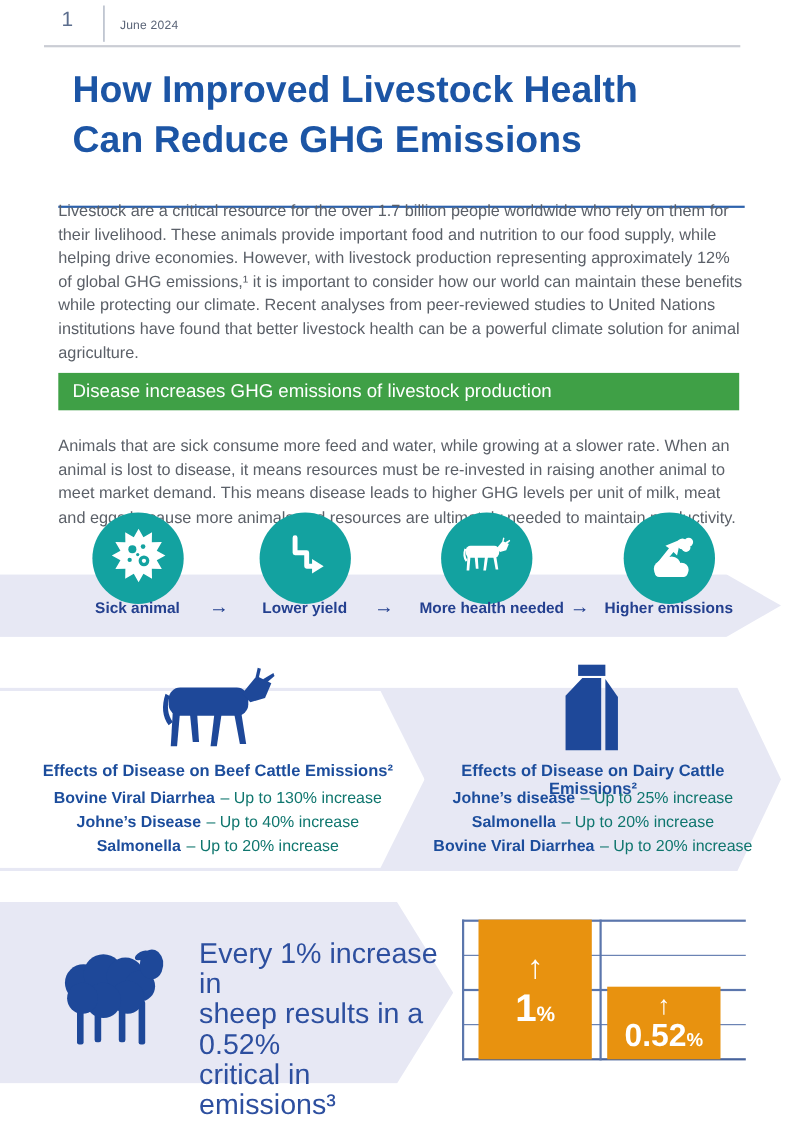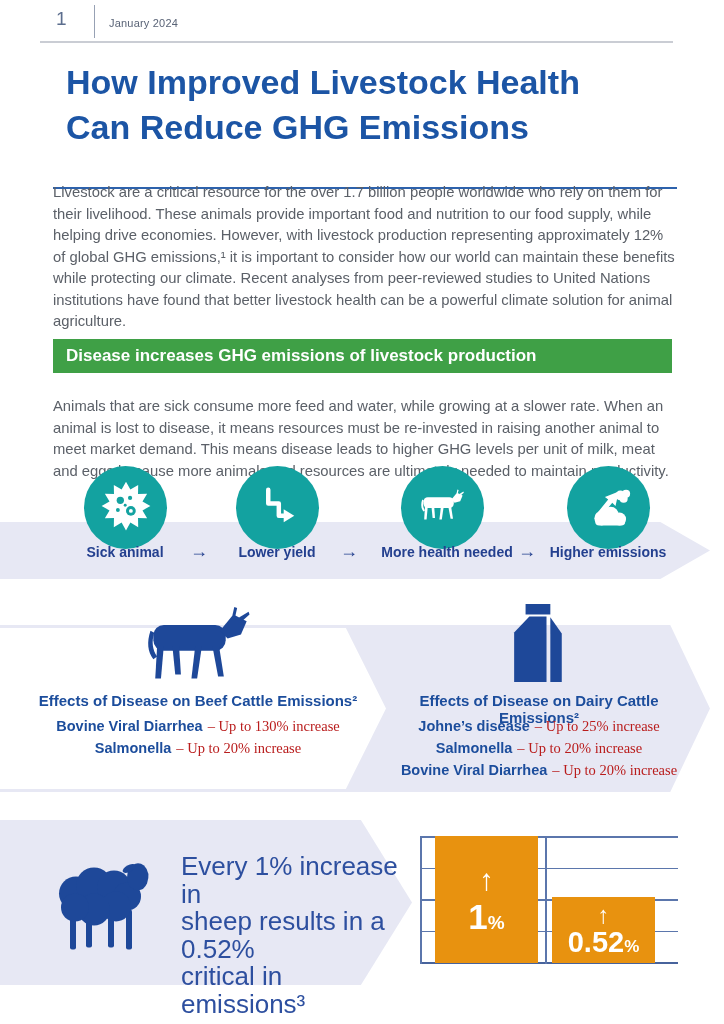--- a/index.html
+++ b/index.html
@@ -20,21 +20,21 @@
   .title span{display:block;}
   .title-rule{left:53px;top:187px;width:624px;height:2px;background:#2D62AC;}
 
   
   .body-text{left:53px;width:626px;font-size:14.8px;line-height:21.5px;color:#5B6068;margin:0;}
   .intro{top:182px;}
   .para2{top:396px;}
 
   
   .banner{left:53px;top:339px;width:619px;height:34px;line-height:34px;background:#3FA046;
-    color:#ffffff;font-size:17px;font-weight:700;padding-left:13px;box-sizing:border-box;}
+    color:#ffffff;font-size:17px;font-weight:400;padding-left:13px;box-sizing:border-box;}
 
   
   .flow-band{left:0;top:522px;width:710px;height:57px;background:#E7E8F4;
     clip-path:polygon(0 0,93% 0,100% 50%,93% 100%,0 100%);}
   .flow-circle{top:466px;width:83px;height:83px;border-radius:50%;background:#13A2A0;
     display:flex;align-items:center;justify-content:center;}
   .flow-circle svg{width:52px;height:52px;}
   .c1{left:84px;} .c2{left:236px;} .c3{left:401px;} .c4{left:567px;}
   .flow-label{top:544px;transform:translateX(-50%);font-size:14px;font-weight:700;color:#24408F;white-space:nowrap;}
   .fl1{left:125px;} .fl2{left:277px;} .fl3{left:447px;} .fl4{left:608px;}
@@ -50,21 +50,21 @@
   .silhouette{color:#1E4899;}
   .beef-cow{left:138px;top:-16px;width:124px;height:80px;}
   .milk-carton{left:506px;top:-18px;width:62px;height:80px;}
   .col-head{top:70px;text-align:center;font-size:15px;font-weight:700;color:#1C4D9C;}
   .beef-head{left:20px;width:356px;}
   .dairy-head{left:388px;width:302px;}
   .items{top:93px;text-align:center;font-size:14.5px;line-height:22px;}
   .beef-items{left:20px;width:356px;}
   .dairy-items{left:388px;width:302px;}
   .nm{font-weight:700;color:#1C4D9C;}
-  .dt{color:#b91c1c;margin-left:5px;font-family:Liberation Serif, serif;}
+  .dt{color:#0f766e;margin-left:5px;}
 
   
   .sheepsec{left:0;top:820px;width:724px;height:165px;}
   .sheep-band{left:0;top:0;width:412px;height:165px;background:#E7E8F4;
     clip-path:polygon(0 0,87.6% 0,100% 50%,87.6% 100%,0 100%);}
   .sheep-icon{left:42px;top:30px;width:130px;height:108px;}
   .sheep-text{left:181px;top:33px;width:220px;font-size:26px;line-height:27.5px;color:#2D4F9F;}
 
   
   .chart{left:420px;top:830px;width:258px;height:134px;}
@@ -87,21 +87,21 @@
   .bar1 .unit{font-size:19px;}
   .bar2 .unit{font-size:17px;}
 </style>
 </head>
 <body>
 
 <div class="page">
 
   <div class="abs hdr-page">1</div>
   <div class="abs hdr-divider"></div>
-  <div class="abs hdr-date">January 2024</div>
+  <div class="abs hdr-date">June 2024</div>
   <div class="abs hdr-rule"></div>
 
   <h1 class="abs title" style="margin:0">
     <span>How Improved Livestock Health</span>
     <span>Can Reduce GHG Emissions</span>
   </h1>
   <div class="abs title-rule"></div>
 
   <p class="abs body-text intro">Livestock are a critical resource for the over 1.7 billion people worldwide who rely on them for their livelihood. These animals provide important food and nutrition to our food supply, while helping drive economies. However, with livestock production representing approximately 12% of global GHG emissions,¹ it is important to consider how our world can maintain these benefits while protecting our climate. Recent analyses from peer-reviewed studies to United Nations institutions have found that better livestock health can be a powerful climate solution for animal agriculture.</p>
 
@@ -193,20 +193,21 @@
           <path d="M36 42 L43 42 L45 72 L39 72 Z"></path>
           <path d="M60 42 L67 42 L62 76 L56 76 Z"></path>
           <path d="M78 42 L85 42 L90 74 L84 74 Z"></path>
         </g>
       </svg>
     </span>
 
     <div class="abs col-head beef-head">Effects of Disease on Beef Cattle Emissions²</div>
     <div class="abs items beef-items">
       <div><span class="nm">Bovine Viral Diarrhea</span><span class="dt">– Up to 130% increase</span></div>
+      <div><span class="nm">Johne’s Disease</span><span class="dt">– Up to 40% increase</span></div>
       <div><span class="nm">Salmonella</span><span class="dt">– Up to 20% increase</span></div>
     </div>
 
     <span class="abs milk-carton silhouette">
       <svg viewBox="0 0 64 84" width="62" height="80">
         <g fill="currentColor">
           <rect x="20" y="0" width="26" height="11"></rect>
           <path d="M8 30 L24 13 L42 13 L42 82 L8 82 Z"></path>
           <path d="M46 14 L58 31 L58 82 L46 82 Z"></path>
         </g>

